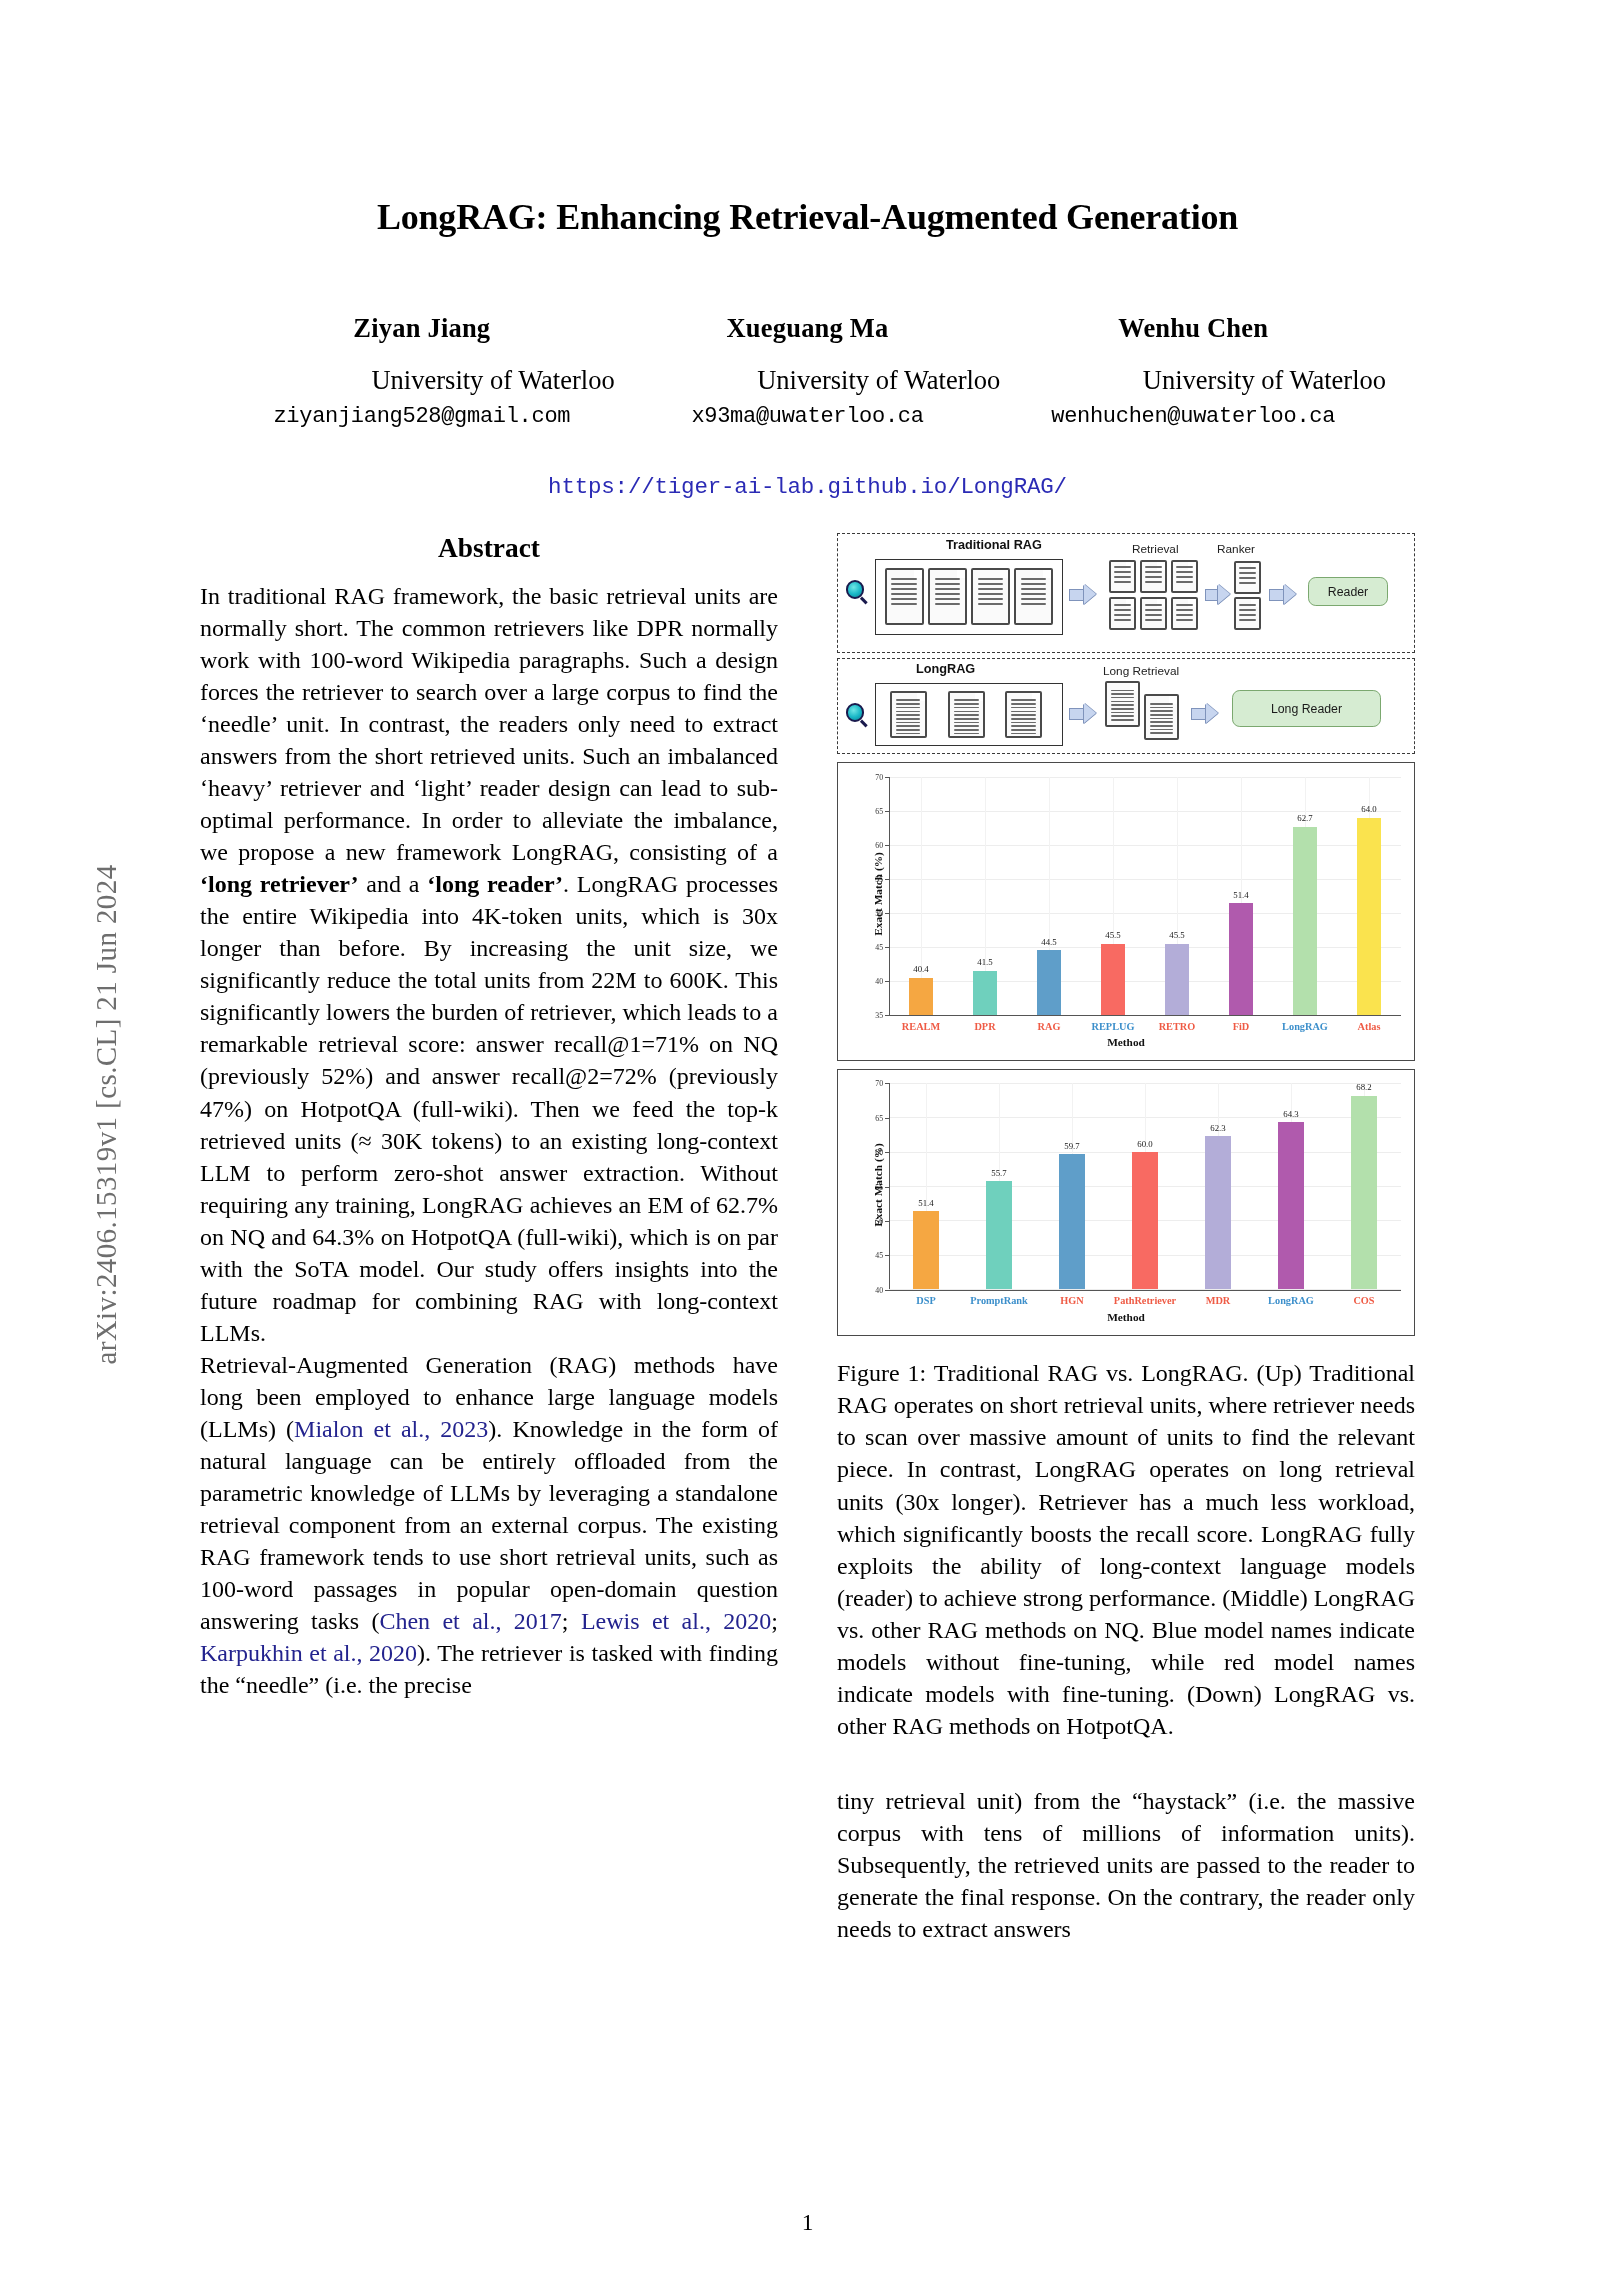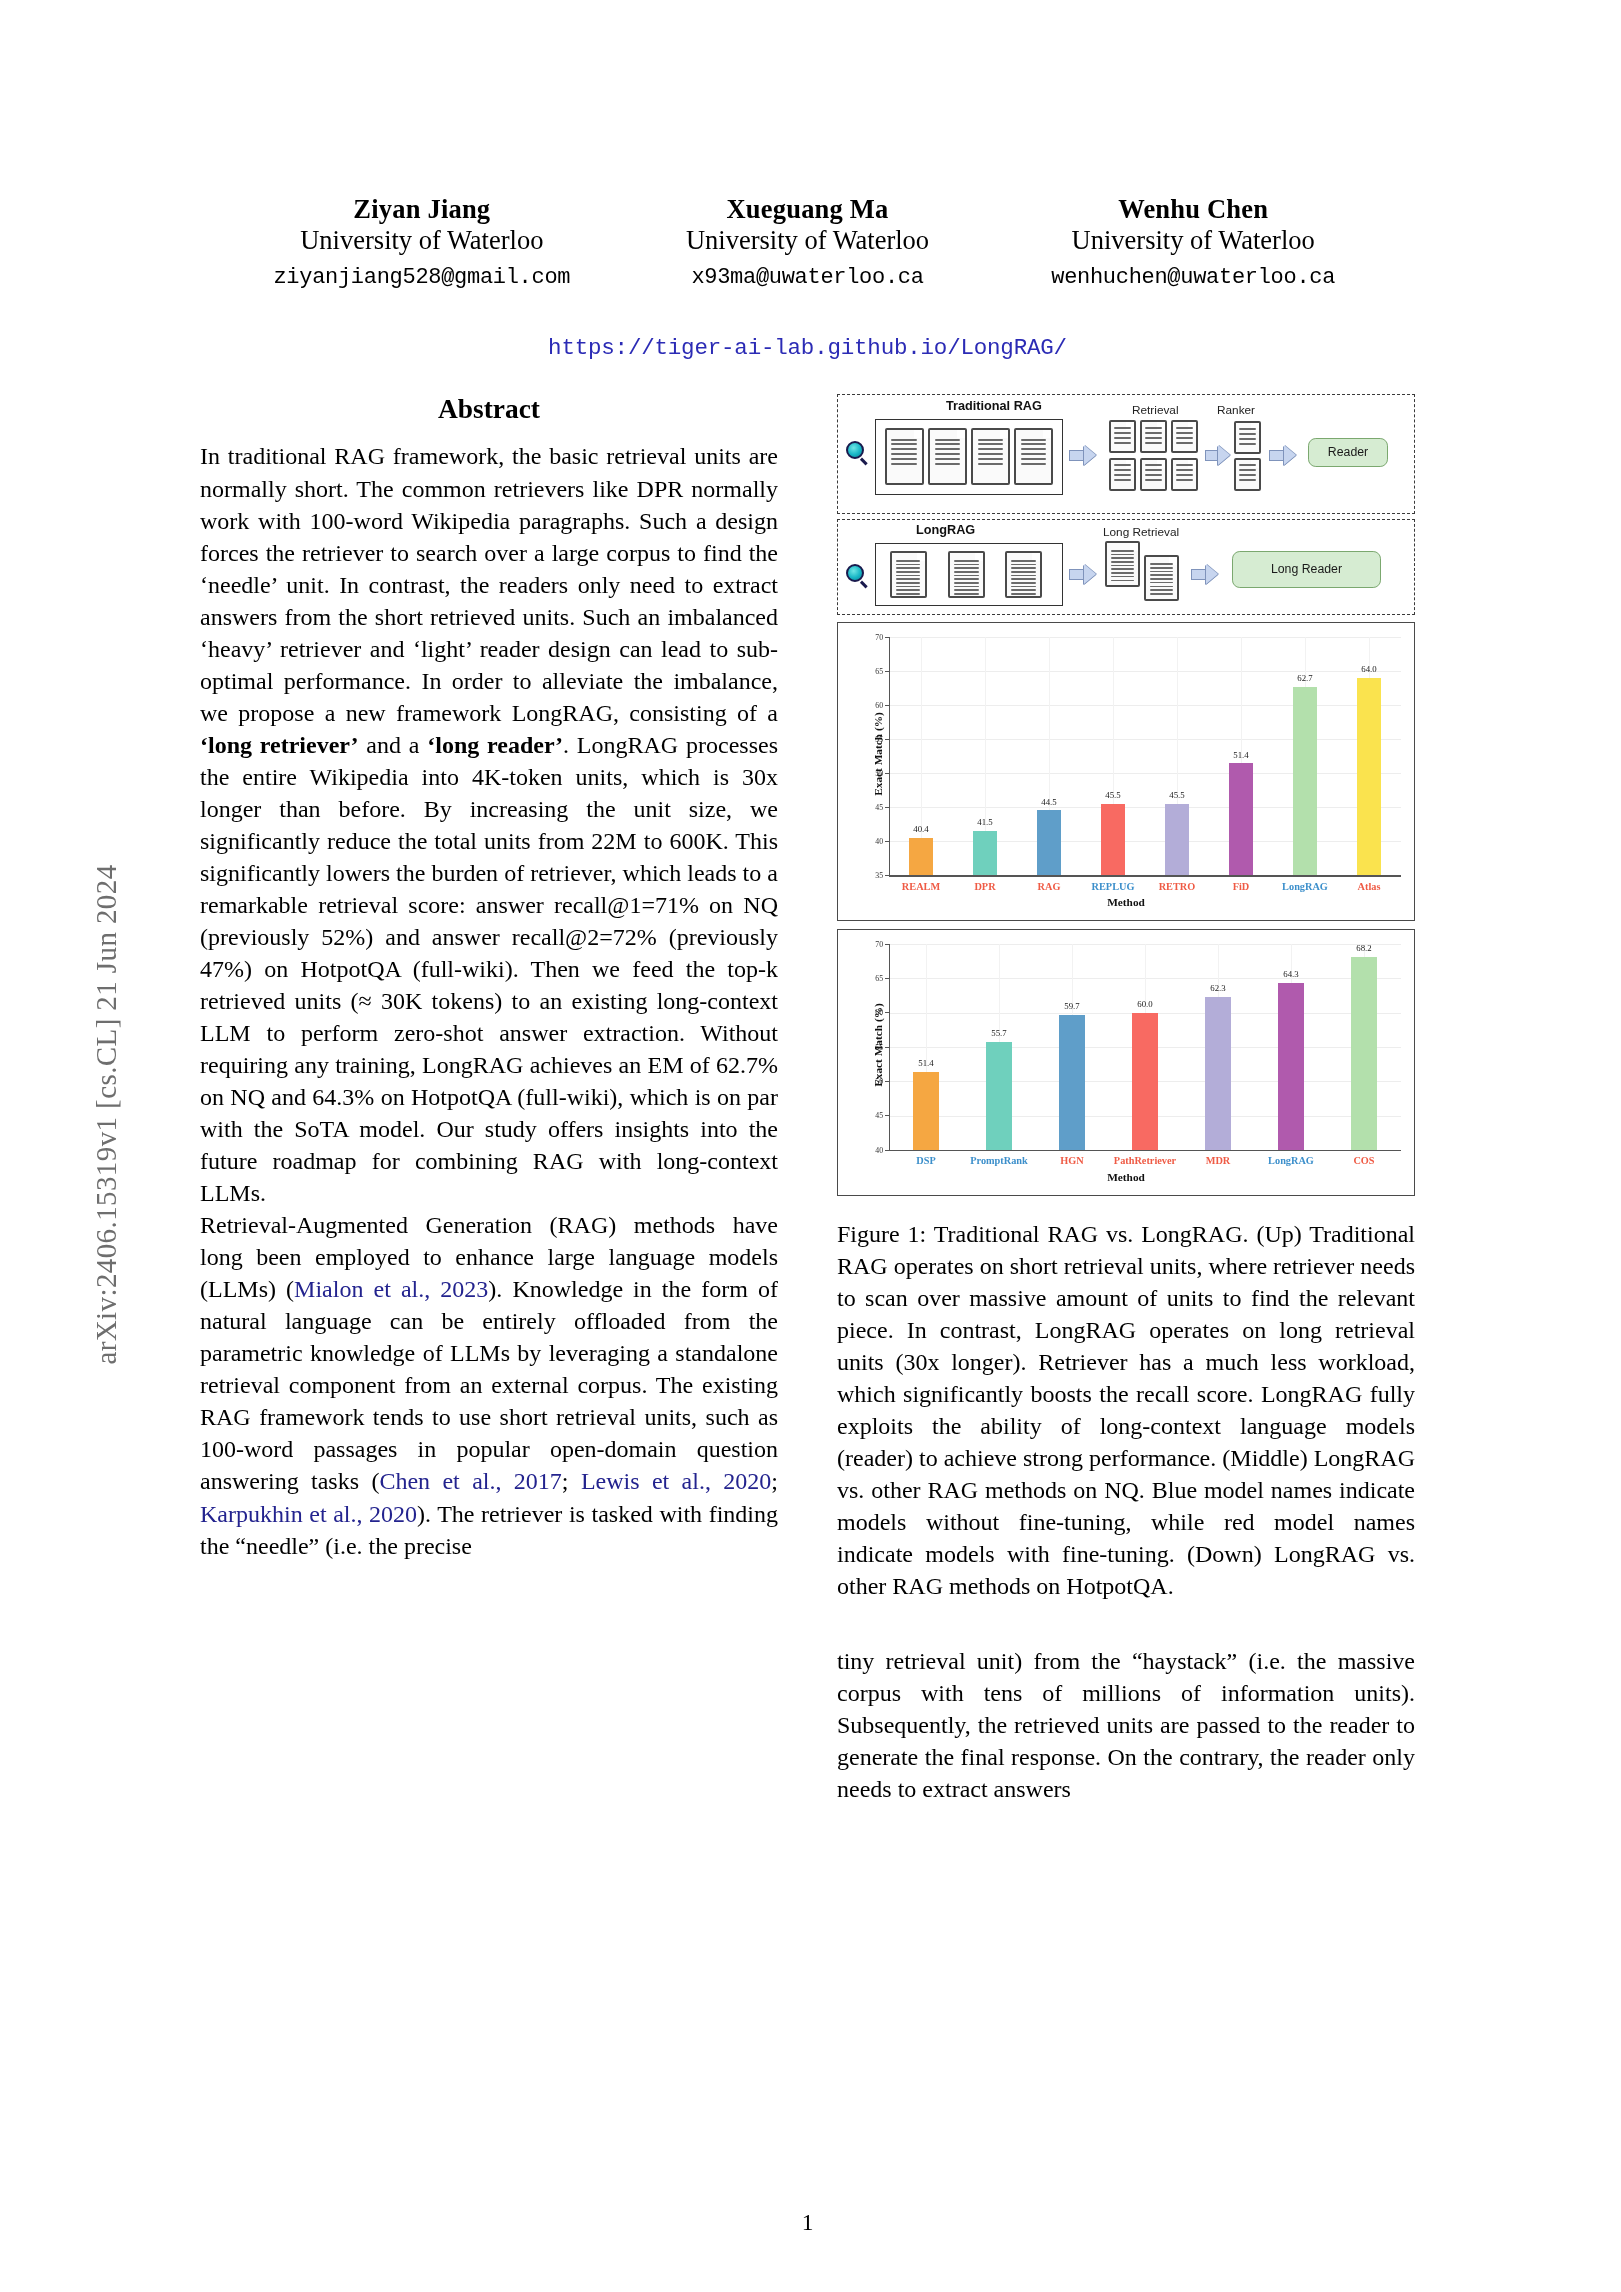--- a/index.html
+++ b/index.html
@@ -43,21 +43,21 @@
     letter-spacing:-0.2px;
   }
 
   #authors {
     display:flex;
     margin-top:71px;
     padding:0 29px;
   }
   .author-col { flex:1; text-align:center; }
   .author-name { font-size:26.5px; font-weight:bold; letter-spacing:0.2px; }
-  .author-aff  { font-size:26.5px; margin-top:0; }
+  .author-aff  { font-size:26.5px; margin-top:21px;text-align:right; }
   .author-mail {
     font-family:"Liberation Mono", monospace;
     font-size:22px; margin-top:8.8px; letter-spacing:-0.3px;
   }
 
   #project-url {
     text-align:center;
     margin-top:45px;
     font-family:"Liberation Mono", monospace;
     font-size:22.5px;
@@ -252,20 +252,21 @@
   }
 </style>
 </head>
 <body>
 
 <div id="arxiv-stamp">arXiv:2406.15319v1  [cs.CL]  21 Jun 2024</div>
 
 <div id="page">
 
   <div id="title">
+    <div>LongRAG: Enhancing Retrieval-Augmented Generation</div>
   </div>
 
   <div id="authors">
     <div class="author-col">
       <div class="author-name">Ziyan Jiang</div>
       <div class="author-aff">University of Waterloo</div>
       <div class="author-mail">ziyanjiang528@gmail.com</div>
     </div>
     <div class="author-col">
       <div class="author-name">Xueguang Ma</div>

